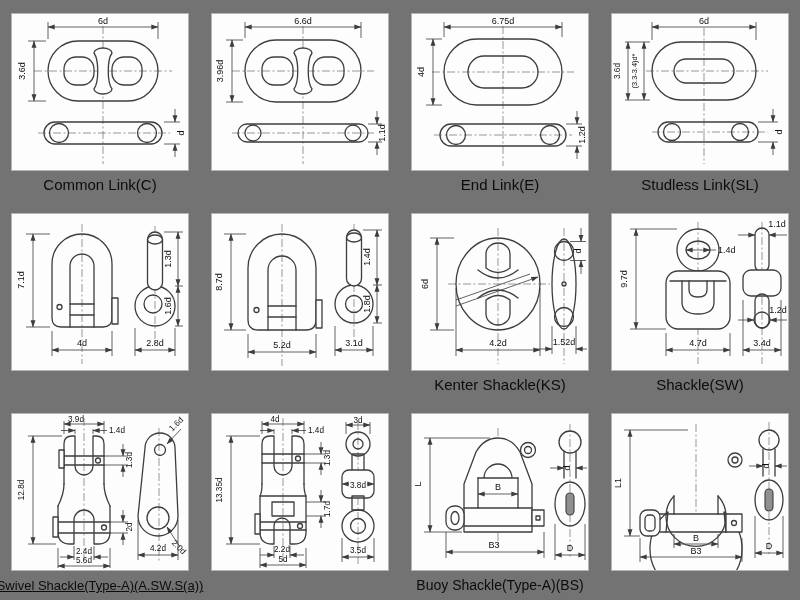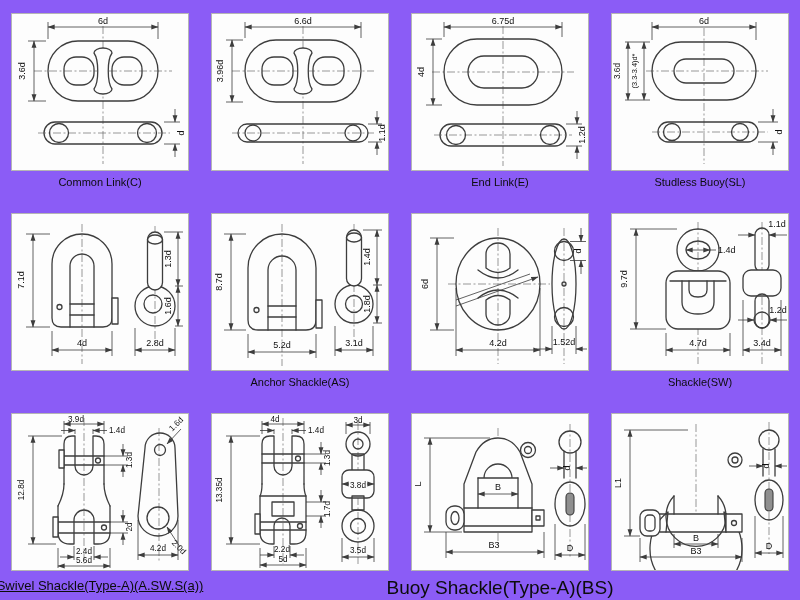--- a/index.html
+++ b/index.html
@@ -1,23 +1,23 @@
 <!DOCTYPE html>
 <html><head>
 <meta charset="utf-8">
 <style>
   html,body{margin:0;padding:0;background:#fff;}
-  #page{width:800px;height:600px;background:#8b5cf6;font-family:"Liberation Sans",sans-serif;overflow:hidden;}
+  #page{width:800px;height:600px;background:#737373;font-family:"Liberation Sans",sans-serif;overflow:hidden;}
   .grid{display:grid;grid-template-columns:repeat(4,200px);grid-template-rows:repeat(3,200px);width:800px;height:600px;}
   figure.cell{margin:0;padding:13px 11px 0;box-sizing:border-box;display:flex;flex-direction:column;align-items:center;}
   .panel{width:178px;height:158px;border:1px solid #b5b5b5;background:#fdfdfd;box-sizing:border-box;}
   .panel svg{display:block;width:176px;height:156px;}
-  figcaption{font-size:11px;color:#0c0c0c;text-align:center;white-space:nowrap;padding-top:5px;letter-spacing:0;}
+  figcaption{font-size:15px;color:#0c0c0c;text-align:center;white-space:nowrap;padding-top:5px;letter-spacing:0;}
   figcaption.cap-sm{font-size:13px;padding-top:7px;text-decoration:underline;}
-  figcaption.cap-md{font-size:19px;padding-top:6px;}
+  figcaption.cap-md{font-size:14px;padding-top:6px;}
   .k{fill:none;stroke:#3d3d3d;stroke-width:1.3;stroke-linejoin:round;stroke-linecap:round;}
   .kf{fill:#fdfdfd;stroke:#3d3d3d;stroke-width:1.3;stroke-linejoin:round;}
   .slot{fill:#8f8f8f;stroke:#3d3d3d;stroke-width:1.1;}
   .cl{fill:none;stroke:#6b6b6b;stroke-width:.7;stroke-dasharray:8 2.5 2 2.5;}
   .dm{fill:none;stroke:#3a3a3a;stroke-width:.8;}
   text.tx{font-family:"Liberation Sans",sans-serif;font-size:9px;fill:#101010;}
   text.txs{font-family:"Liberation Sans",sans-serif;font-size:8.2px;fill:#101010;}
   text.txxs{font-family:"Liberation Sans",sans-serif;font-size:7.4px;fill:#101010;}
 </style>
 </head>
@@ -161,21 +161,21 @@
    <text class="txs" x="8" y="57" text-anchor="middle" transform="rotate(-90 8 57)">3.6d</text>
    <path class="dm" marker-start="url(#a3)" marker-end="url(#a3)" d="M32,28 V86"></path>
    <text class="txxs" x="25" y="57" text-anchor="middle" transform="rotate(-90 25 57)">(3.3-3.4)d*</text>
    <path class="dm" d="M146,108 H166 M146,128 H166"></path>
    <path class="dm" marker-end="url(#a3)" d="M161,95 V108"></path>
    <path class="dm" marker-end="url(#a3)" d="M161,141 V128"></path>
    <text class="tx" x="170" y="118" text-anchor="middle" transform="rotate(-90 170 118)">d</text>
   </g>
  </svg>
  </div>
- <figcaption>Studless Buoy(SL)</figcaption>
+ <figcaption>Studless Link(SL)</figcaption>
 </figure>
 
 <figure class="cell">
  <div class="panel">
  <svg viewBox="0 0 176 156">
   <defs>
               <marker id="a4" viewBox="0 0 10 8" refX="9.3" refY="4" markerWidth="9" markerHeight="7.2" orient="auto-start-reverse">
                 <path d="M0,.6 10,4 0,7.4z" fill="#3d3d3d"></path>
               </marker>
             </defs>
@@ -248,21 +248,20 @@
    <path class="dm" marker-start="url(#a5)" marker-end="url(#a5)" d="M165,16 V71"></path>
    <text class="tx" x="158" y="43" text-anchor="middle" transform="rotate(-90 158 43)">1.4d</text>
    <path class="dm" marker-start="url(#a5)" marker-end="url(#a5)" d="M165,71 V109"></path>
    <text class="tx" x="158" y="90" text-anchor="middle" transform="rotate(-90 158 90)">1.8d</text>
    <path class="dm" d="M123,112 V142 M161,112 V142"></path>
    <path class="dm" marker-start="url(#a5)" marker-end="url(#a5)" d="M123,136 H161"></path>
    <text class="tx" x="142" y="132" text-anchor="middle">3.1d</text>
   </g>
  </svg>
  </div>
- <figcaption>Anchor Shackle(AS)</figcaption>
 </figure>
 
 <figure class="cell">
  <div class="panel">
  <svg viewBox="0 0 176 156">
   <defs>
               <marker id="a6" viewBox="0 0 10 8" refX="9.3" refY="4" markerWidth="9" markerHeight="7.2" orient="auto-start-reverse">
                 <path d="M0,.6 10,4 0,7.4z" fill="#3d3d3d"></path>
               </marker>
             </defs>
@@ -293,20 +292,21 @@
    <path class="dm" marker-end="url(#a6)" d="M169,14 V27.5"></path>
    <path class="dm" marker-end="url(#a6)" d="M169,60 V46.5"></path>
    <text class="tx" x="169" y="37" text-anchor="middle" transform="rotate(-90 169 37)">d</text>
    <path class="dm" d="M140,112 V140 M164,112 V140"></path>
    <path class="dm" marker-end="url(#a6)" d="M124,135 H140"></path>
    <path class="dm" marker-end="url(#a6)" d="M175,135 H164"></path>
    <text class="tx" x="152" y="131" text-anchor="middle">1.52d</text>
   </g>
  </svg>
  </div>
+ <figcaption>Kenter Shackle(KS)</figcaption>
 </figure>
 
 <figure class="cell">
  <div class="panel">
  <svg viewBox="0 0 176 156">
   <defs>
               <marker id="a7" viewBox="0 0 10 8" refX="9.3" refY="4" markerWidth="9" markerHeight="7.2" orient="auto-start-reverse">
                 <path d="M0,.6 10,4 0,7.4z" fill="#3d3d3d"></path>
               </marker>
             </defs>

